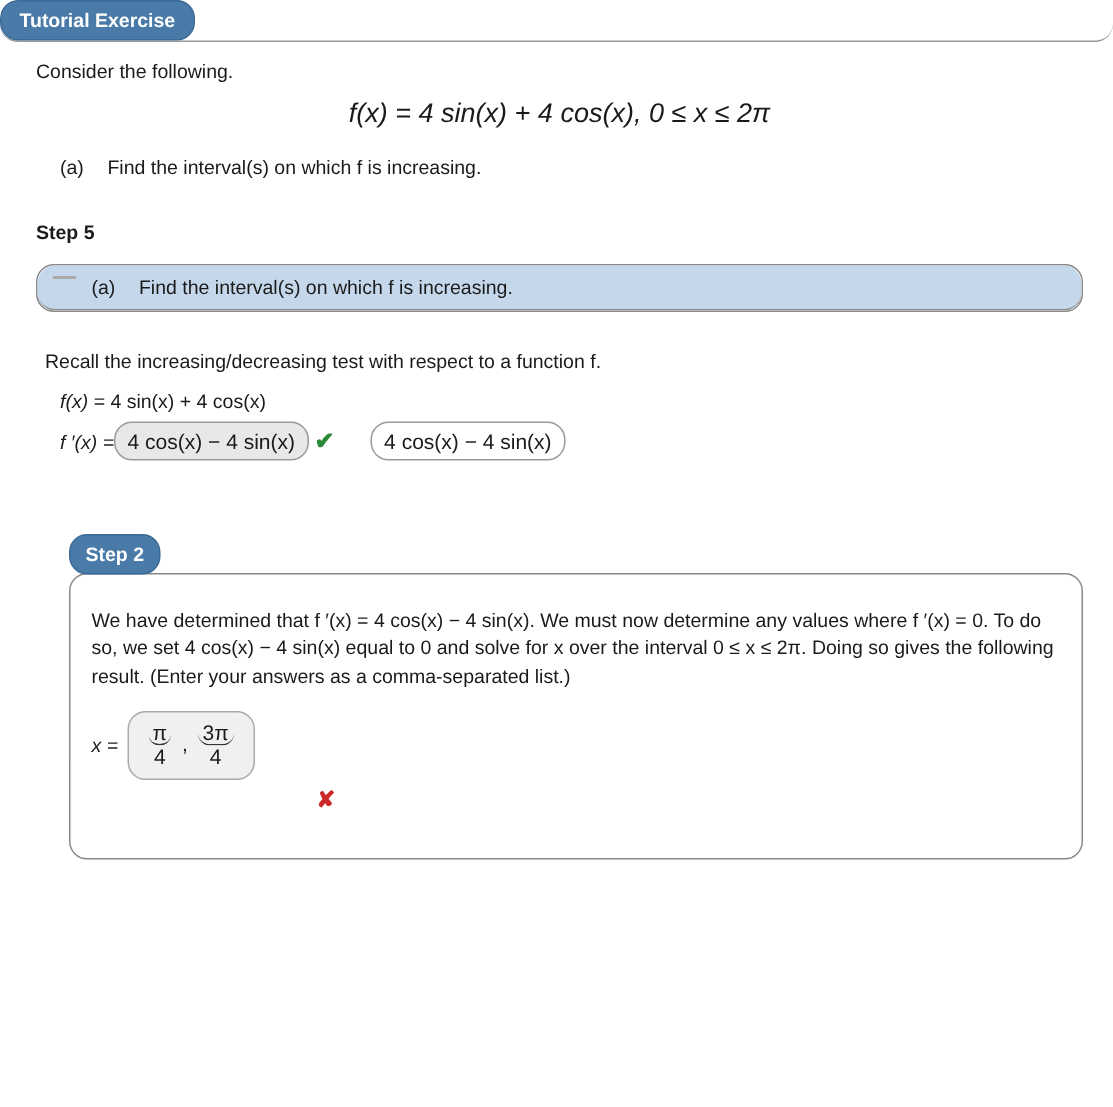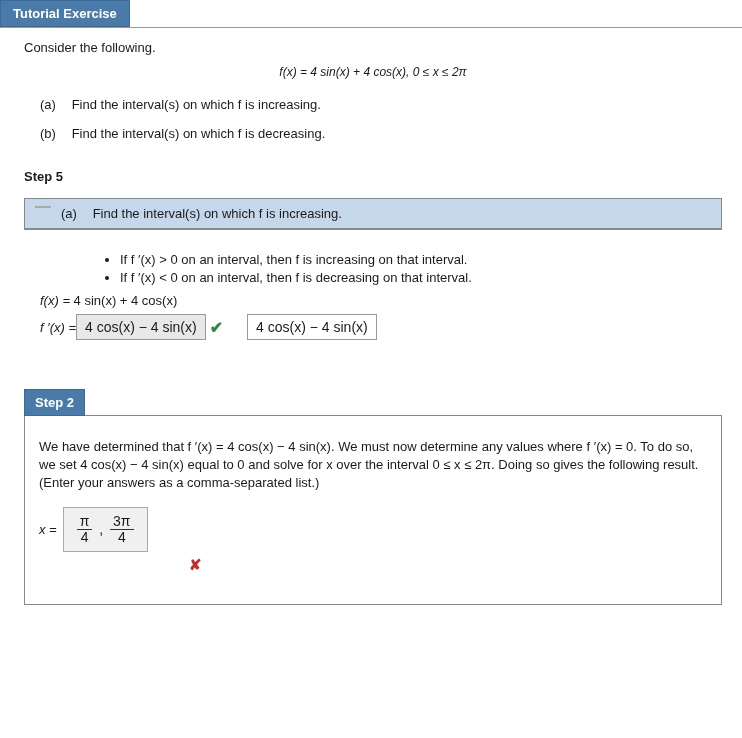--- a/index.html
+++ b/index.html
@@ -1,15 +1,15 @@
 <!DOCTYPE html>
 <html><head>
   <meta charset="utf-8">
   <style>
-    * { box-sizing: border-box; margin: 0; padding: 0; }
+    * { box-sizing: border-box; margin: 0; padding: 0; border-radius: 12px; }
     body {
       font-family: Arial, Helvetica, sans-serif;
       font-size: 13px;
       color: #1a1a1a;
       background: #ffffff;
       width: 742px;
       padding: 0;
     }
     .header-tab {
       background: #4a7ba8;
@@ -25,21 +25,21 @@
       position: relative;
     }
     .content {
       padding: 12px 20px 20px 24px;
     }
     .intro { margin-bottom: 10px; }
     .formula {
       text-align: center;
       margin: 10px 0 18px;
       font-style: italic;
-      font-size: 12px;
+      font-size: 18px;
     }
     .part-item {
       margin: 14px 0 14px 16px;
       font-size: 13px;
     }
     .part-label {
       display: inline-block;
       width: 28px;
     }
     .step-header {
@@ -153,57 +153,50 @@
 
 <div class="content">
   <p class="intro">Consider the following.</p>
 
   <p class="formula">f(x) = 4 sin(x) + 4 cos(x),    0 ≤ x ≤ 2π</p>
 
   <div class="part-item">
     <span class="part-label">(a)</span>
     <span>Find the interval(s) on which f is increasing.</span>
   </div>
-  <div class="part-item">
-    <span class="part-label">(b)</span>
-    <span>Find the interval(s) on which f is decreasing.</span>
-  </div>
 
   <p class="step-header">Step 5</p>
 
   <div class="step-box">
     <div class="sub-header">
       <span class="sub-tab-mark"></span>
       <span class="sub-header-inner">
         <span class="part-label">(a)</span>
         <span>Find the interval(s) on which f is increasing.</span>
       </span>
     </div>
   </div>
 
   <div class="step1-body">
-    <ul class="bullets">
-      <li>If f ′(x) &gt; 0 on an interval, then f is increasing on that interval.</li>
-      <li>If f ′(x) &lt; 0 on an interval, then f is decreasing on that interval.</li>
-    </ul>
+    <p class="para">Recall the increasing/decreasing test with respect to a function f.</p>
 
     <div class="eq-line" style="margin-left: 10px;">
       <span class="ital">f(x)  = </span>
       <span>4 sin(x) + 4 cos(x)</span>
     </div>
 
     <div class="eq-line row-flex" style="margin-left: 10px;">
       <span class="ital">f ′(x)  = </span>
       <span class="answer-box">4 cos(x) − 4 sin(x)</span>
       <span class="check-mark">✔</span>
       <span class="plain-box">4 cos(x) − 4 sin(x)</span>
     </div>
   </div>
 
-  <div style="margin-top: 24px;">
+  <div style="margin-top: 24px; margin-left: 22px;">
     <span class="step2-header-bar">Step 2</span>
     <div class="step2-box">
       <p class="para">We have determined that f ′(x) = 4 cos(x) − 4 sin(x). We must now determine any values where f ′(x) = 0. To do so, we set 4 cos(x) − 4 sin(x) equal to 0 and solve for x over the interval 0 ≤ x ≤ 2π. Doing so gives the following result. (Enter your answers as a comma-separated list.)</p>
 
       <div class="eq-line row-flex" style="margin: 14px 0 4px;">
         <span class="ital" style="margin-right:6px;">x = </span>
         <span class="frac-box">
           <span class="frac">
             <span class="num">π</span>
             <span class="den">4</span>

